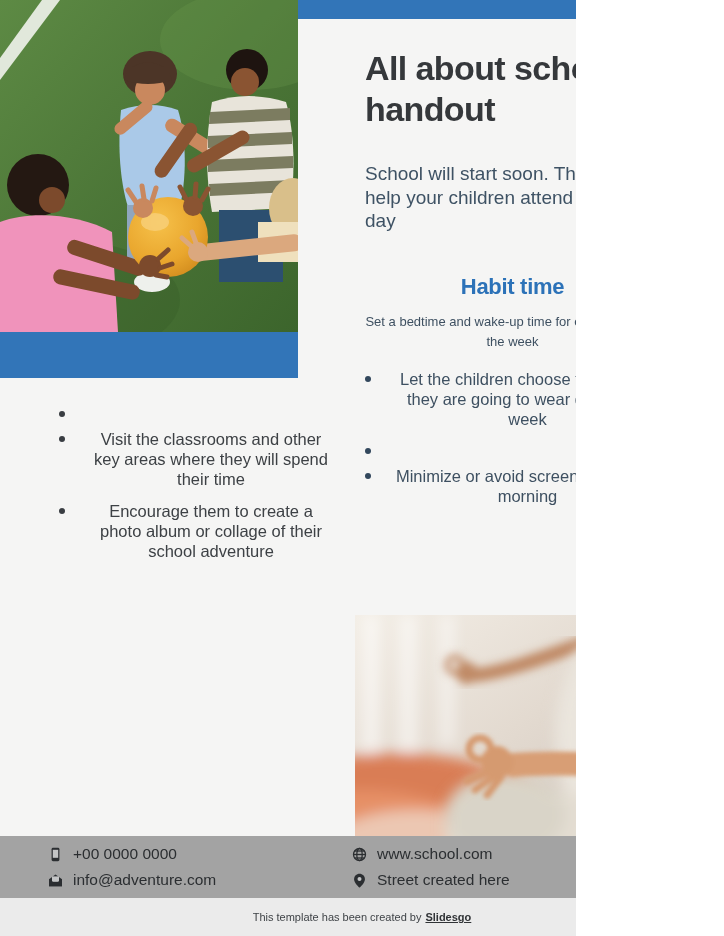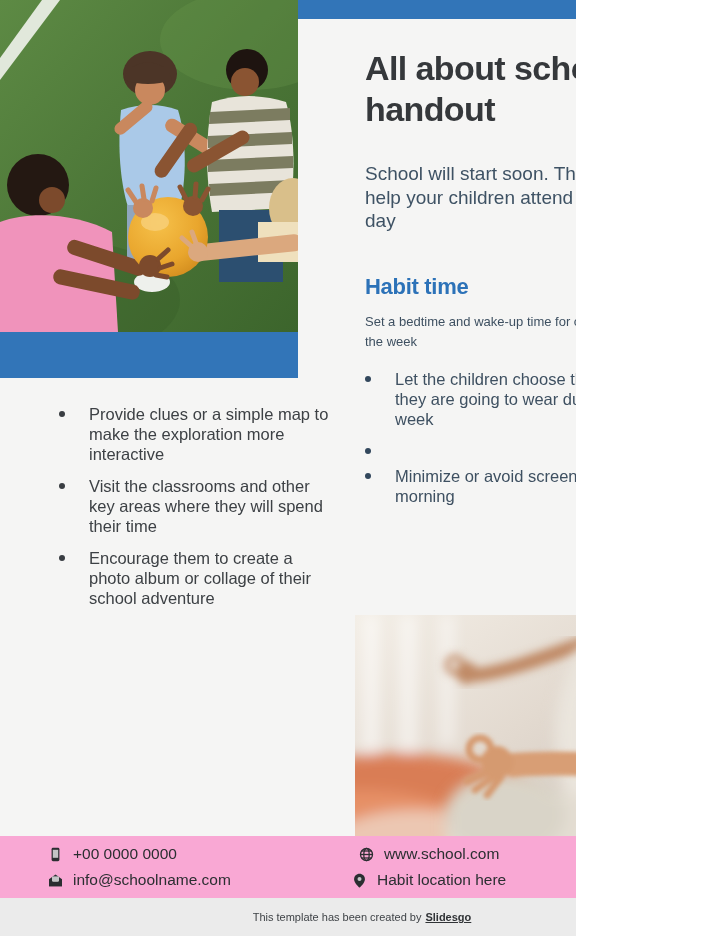--- a/index.html
+++ b/index.html
@@ -19,41 +19,41 @@
   
   .title{
     position:absolute;left:365px;top:48px;width:310px;margin:0;
     font-size:34px;line-height:41px;font-weight:900;letter-spacing:-0.6px;color:#35383b;
   }
   .intro{
     position:absolute;left:365px;top:162px;width:322px;margin:0;
     font-size:19px;line-height:23.5px;color:#3e5264;
   }
   
-  .section{position:absolute;}
+  .section{position:absolute;text-align:center;}
   .section h2{margin:0 0 13px 0;font-size:22px;line-height:25px;font-weight:800;letter-spacing:-0.3px;color:#2c72b8;}
   .section p{margin:0 0 17px 0;font-size:13px;line-height:20px;}
   .section ul{list-style:none;margin:0;padding:0;}
   .section li{display:flex;align-items:flex-start;margin-bottom:12px;}
   .dot{flex:0 0 6px;width:6px;height:6px;border-radius:50%;margin-top:7px;}
   .bullet-text{display:block;margin-left:24px;font-size:16.5px;line-height:20px;}
   .habit{left:365px;top:274px;width:295px;}
   .habit p,.habit .bullet-text{color:#3e5061;}
   .habit .dot{background:#32475c;}
   .adventure{left:59px;top:404px;width:274px;}
   .adventure p,.adventure .bullet-text{color:#3d4145;}
   .adventure .dot{background:#393d42;}
   
   .contact-bar{
-    position:absolute;left:0;top:836px;width:724px;height:62px;background:#f9a8d4;
+    position:absolute;left:0;top:836px;width:724px;height:62px;background:#a3a3a3;
     display:flex;align-items:center;
   }
   .contact-col{display:flex;flex-direction:column;gap:8px;}
   .contact-col.left{margin-left:48px;width:290px;}
-  .contact-col.right{margin-left:14px;align-items:center;}
+  .contact-col.right{margin-left:14px;}
   .contact-row{display:flex;align-items:center;gap:10px;font-size:15.5px;color:#2b2e31;}
   .contact-row .icon{width:15px;height:15px;flex:0 0 15px;display:inline-block;}
   .contact-row .icon svg{display:block;}
   
   .credit{
     position:absolute;left:0;top:898px;width:724px;height:38px;background:#ebebeb;
     display:flex;align-items:center;justify-content:center;
     font-size:11px;color:#3f4347;
   }
   .credit .brand{font-weight:bold;text-decoration:underline;color:#303336;margin-left:4px;cursor:pointer;}
@@ -167,21 +167,20 @@
           <span class="dot"></span>
           <span class="bullet-text">Minimize or avoid screen time in the morning</span>
         </li>
     </ul>
   </section>
 
   <section class="section adventure">
     <ul>
       <li>
           <span class="dot"></span>
-          <span class="bullet-text">Provide clues or a simple map to make the exploration more interactive</span>
         </li>
       <li>
           <span class="dot"></span>
           <span class="bullet-text">Visit the classrooms and other key areas where they will spend their time</span>
         </li>
       <li>
           <span class="dot"></span>
           <span class="bullet-text">Encourage them to create a photo album or collage of their school adventure</span>
         </li>
     </ul>
@@ -255,21 +254,21 @@
         <span>+00 0000 0000</span>
       </div>
       <div class="contact-row">
         <span class="icon">
           <svg width="15" height="15" viewBox="0 0 15 15">
               <polygon points="1,6.2 7.5,1.4 14,6.2 14,13.2 1,13.2" fill="#2b2e31"></polygon>
               <rect x="4" y="3.4" width="7" height="5.4" fill="#c3c4c5"></rect>
               <polygon points="1,6.2 7.5,10.4 14,6.2 14,13.2 1,13.2" fill="#2b2e31"></polygon>
             </svg>
         </span>
-        <span>info@schoolname.com</span>
+        <span>info@adventure.com</span>
       </div>
     </div>
     <div class="contact-col right">
       <div class="contact-row">
         <span class="icon">
           <svg width="15" height="15" viewBox="0 0 15 15" fill="none" stroke="#2b2e31" stroke-width="1.3">
               <circle cx="7.5" cy="7.5" r="6"></circle>
               <ellipse cx="7.5" cy="7.5" rx="2.7" ry="6"></ellipse>
               <line x1="1.5" y1="7.5" x2="13.5" y2="7.5"></line>
               <line x1="2.3" y1="4" x2="12.7" y2="4"></line>
@@ -278,21 +277,21 @@
         </span>
         <span>www.school.com</span>
       </div>
       <div class="contact-row">
         <span class="icon">
           <svg width="15" height="15" viewBox="0 0 15 15">
               <path d="M7.5,0.8 C4.5,0.8 2.1,3.2 2.1,6.2 C2.1,10.3 7.5,14.6 7.5,14.6 C7.5,14.6 12.9,10.3 12.9,6.2 C12.9,3.2 10.5,0.8 7.5,0.8 Z" fill="#2b2e31"></path>
               <circle cx="7.5" cy="6" r="2" fill="#c3c4c5"></circle>
             </svg>
         </span>
-        <span>Habit location here</span>
+        <span>Street created here</span>
       </div>
     </div>
   </footer>
 
   <div class="credit">
     <span>This template has been created by</span>
     <span class="brand">Slidesgo</span>
   </div>
 
 </div>

